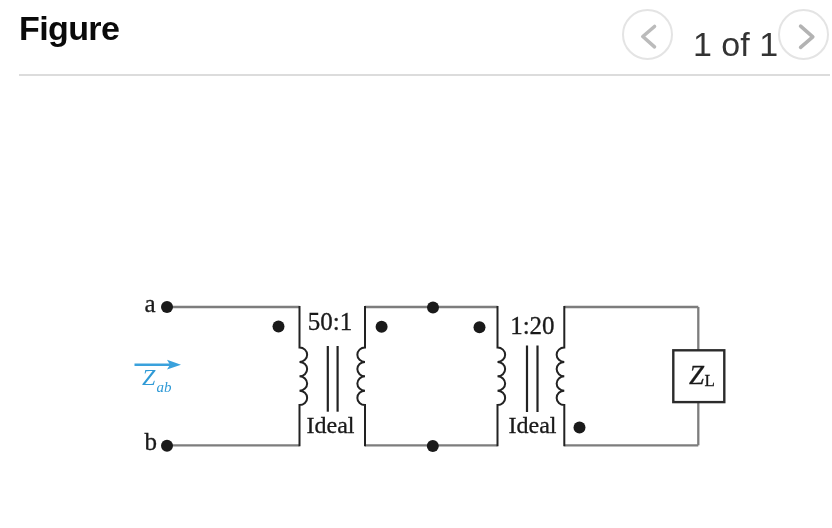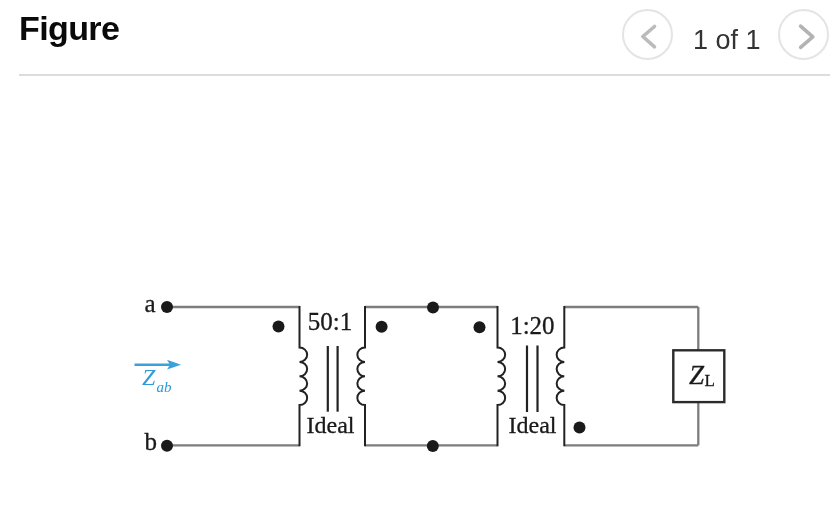--- a/index.html
+++ b/index.html
@@ -1,19 +1,19 @@
 <!DOCTYPE html>
 <html><head>
 <meta charset="utf-8">
 <style>
   html,body{margin:0;padding:0;background:#fff;}
   body{width:832px;height:528px;position:relative;overflow:hidden;font-family:"Liberation Sans",sans-serif;}
   .hdr{position:absolute;left:19px;top:11px;font-size:34px;font-weight:bold;color:#0a0a0a;line-height:1;letter-spacing:-0.6px;}
   .circ{position:absolute;width:47px;height:47px;border:2px solid #e4e4e4;border-radius:50%;top:9px;background:#fff;}
-  .pageinfo{position:absolute;left:693px;top:27px;font-size:27px;color:#333;line-height:1;}
+  .pageinfo{position:absolute;left:693px;top:27px;font-size:34px;color:#333;line-height:1;}
   .sep{position:absolute;left:19px;top:74px;width:811px;height:2px;background:#dcdcdc;}
 </style>
 </head>
 <body>
   <div class="hdr">Figure</div>
   <div class="circ" style="left:622px;">
     <svg width="47" height="47" viewBox="0 0 47 47">
       <polyline points="30.5,15.5 18.8,25.5 30.5,35.8" fill="none" stroke="#bbbbbb" stroke-width="3.6" stroke-linecap="round" stroke-linejoin="round"></polyline>
     </svg>
   </div>

